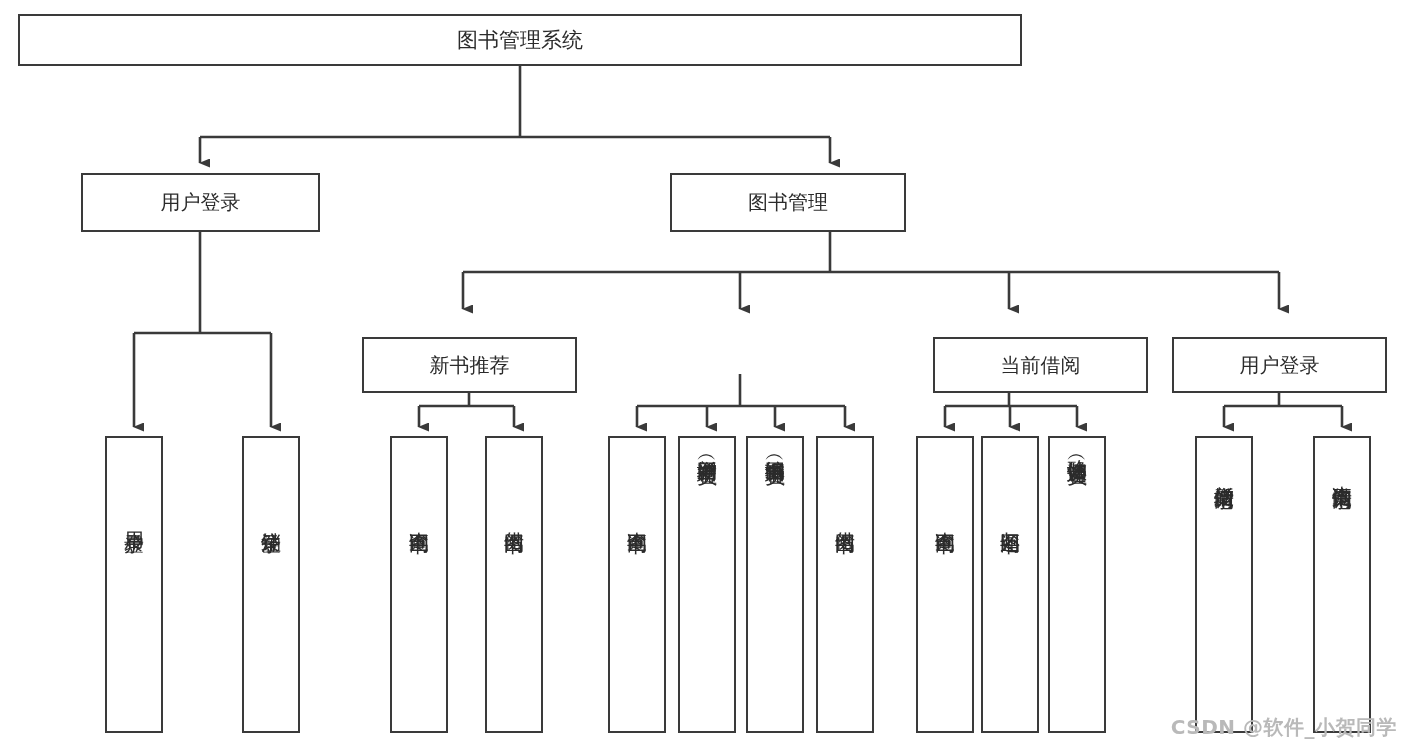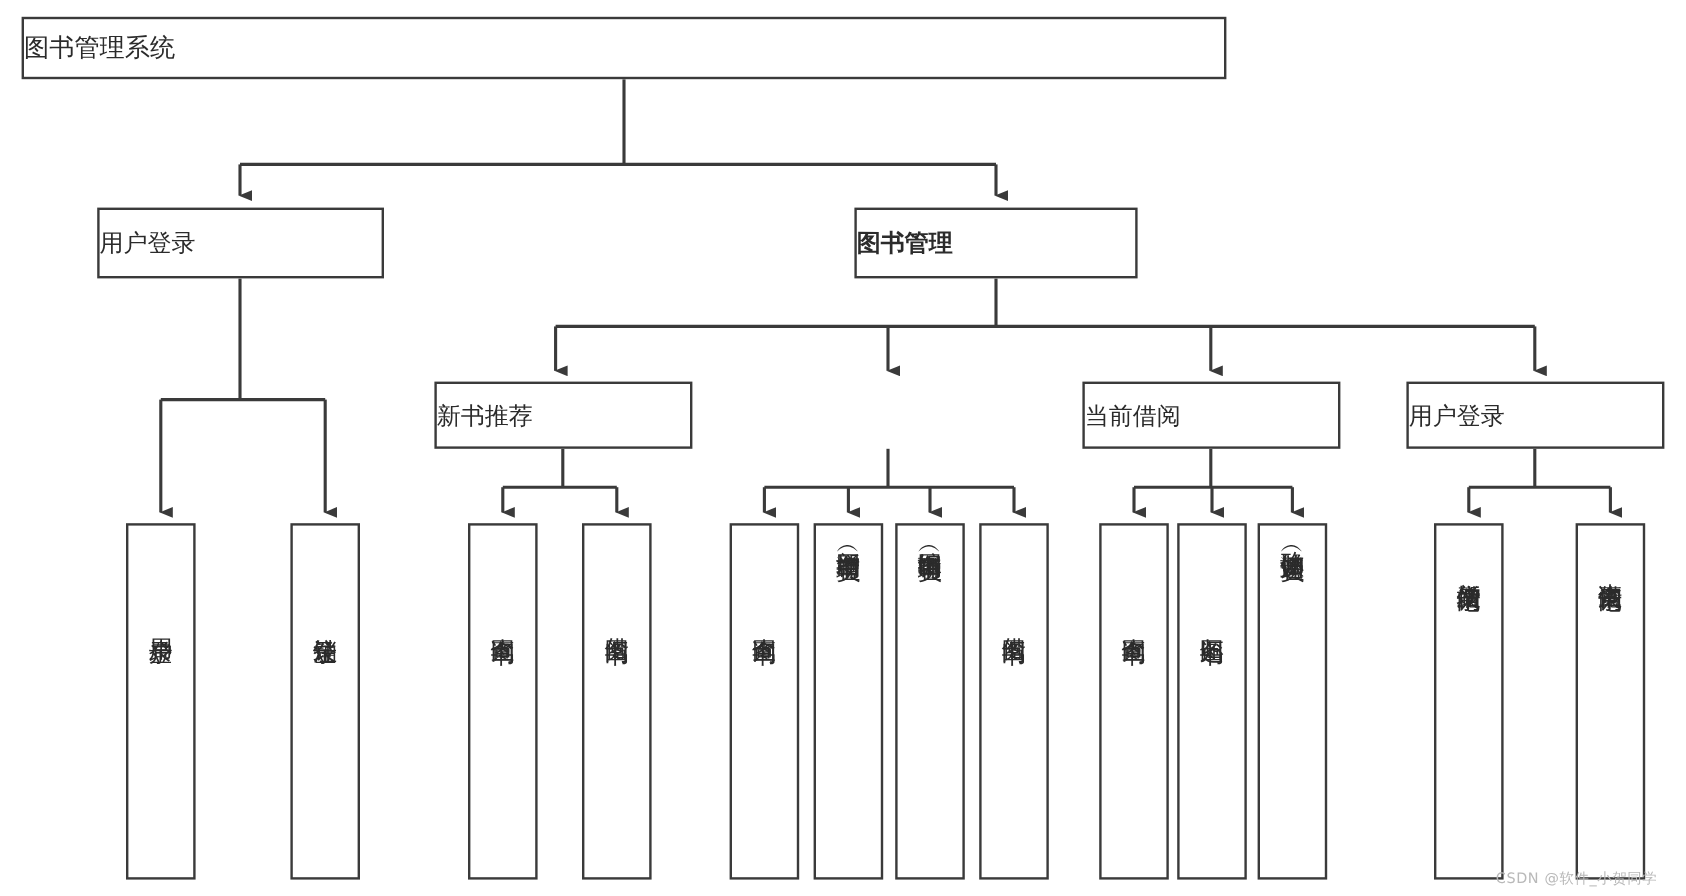--- a/index.html
+++ b/index.html
@@ -14,50 +14,52 @@
 
   svg.edges{position:absolute;left:0;top:0;width:1405px;height:747px;pointer-events:none;}
 
   .node{
     position:absolute;
     box-sizing:border-box;
     background:#ffffff;
     border:2.5px solid #3a3a3a;
     display:flex;
     align-items:center;
+    justify-content:center;
     color:#2b2b2b;
   }
   .node.root{font-size:21px;}
   .node.l2{font-size:20px;}
-  .node.l3{font-size:20px;}
+  .node.l3{font-size:20px;margin-top:19px;}
 
   .node.leaf{
     align-items:flex-start;
     justify-content:center;
     padding-top:6px;
   }
   .leaf .vtext{
     writing-mode:vertical-rl;
     text-orientation:upright;
     font-size:20px;
     line-height:1.34;
     letter-spacing:1px;
     color:#2b2b2b;
     white-space:nowrap;
   }
   .leaf.short .vtext{ margin-top:0; }
 
   .watermark{
     position:absolute;
-    right:24px;
+    right:8px;
     bottom:6px;
-    font-size:12px;
+    font-size:20px;
     color:#b9b9b9;
     letter-spacing:0.5px;
     white-space:nowrap;
+    font-weight:bold;
   }
 </style>
 </head>
 <body>
 
 <div id="canvas">
 
   <svg class="edges" viewBox="0 0 1405 747">
     <defs>
       <marker id="arw" markerWidth="9" markerHeight="11" refX="4.5" refY="10" orient="auto" markerUnits="userSpaceOnUse">
@@ -108,28 +110,28 @@
     </g>
   </svg>
 
   <div class="node root" style="left:18px;top:14px;width:1004px;height:52px;">
     <span>图书管理系统</span>
   </div>
 
   <div class="node l2" style="left:81px;top:173px;width:239px;height:59px;">
     <span>用户登录</span>
   </div>
-  <div class="node l2" style="left:712px;top:173px;width:236px;height:59px;font-weight:bold;">
+  <div class="node l2" style="left:670px;top:173px;width:236px;height:59px;">
     <span>图书管理</span>
   </div>
 
   <div class="node l3" style="left:362px;top:318px;width:215px;height:56px;">
     <span>新书推荐</span>
   </div>
-  <div class="node l3" style="left:902px;top:318px;width:215px;height:56px;">
+  <div class="node l3" style="left:933px;top:318px;width:215px;height:56px;">
     <span>当前借阅</span>
   </div>
   <div class="node l3" style="left:1172px;top:318px;width:215px;height:56px;">
     <span>用户登录</span>
   </div>
 
   <div class="node leaf short" style="left:105px;top:436px;width:58px;height:297px;padding-top:78px;">
     <span class="vtext">用户登录</span>
   </div>
   <div class="node leaf short" style="left:242px;top:436px;width:58px;height:297px;padding-top:78px;">

